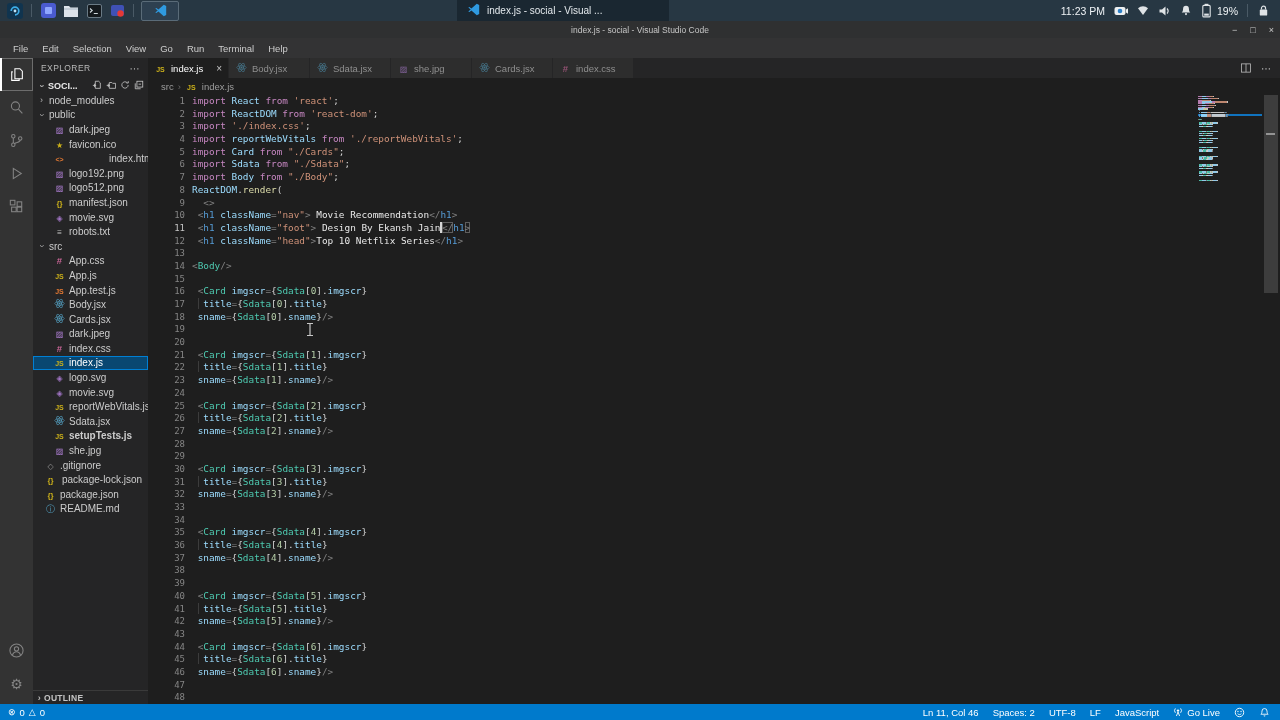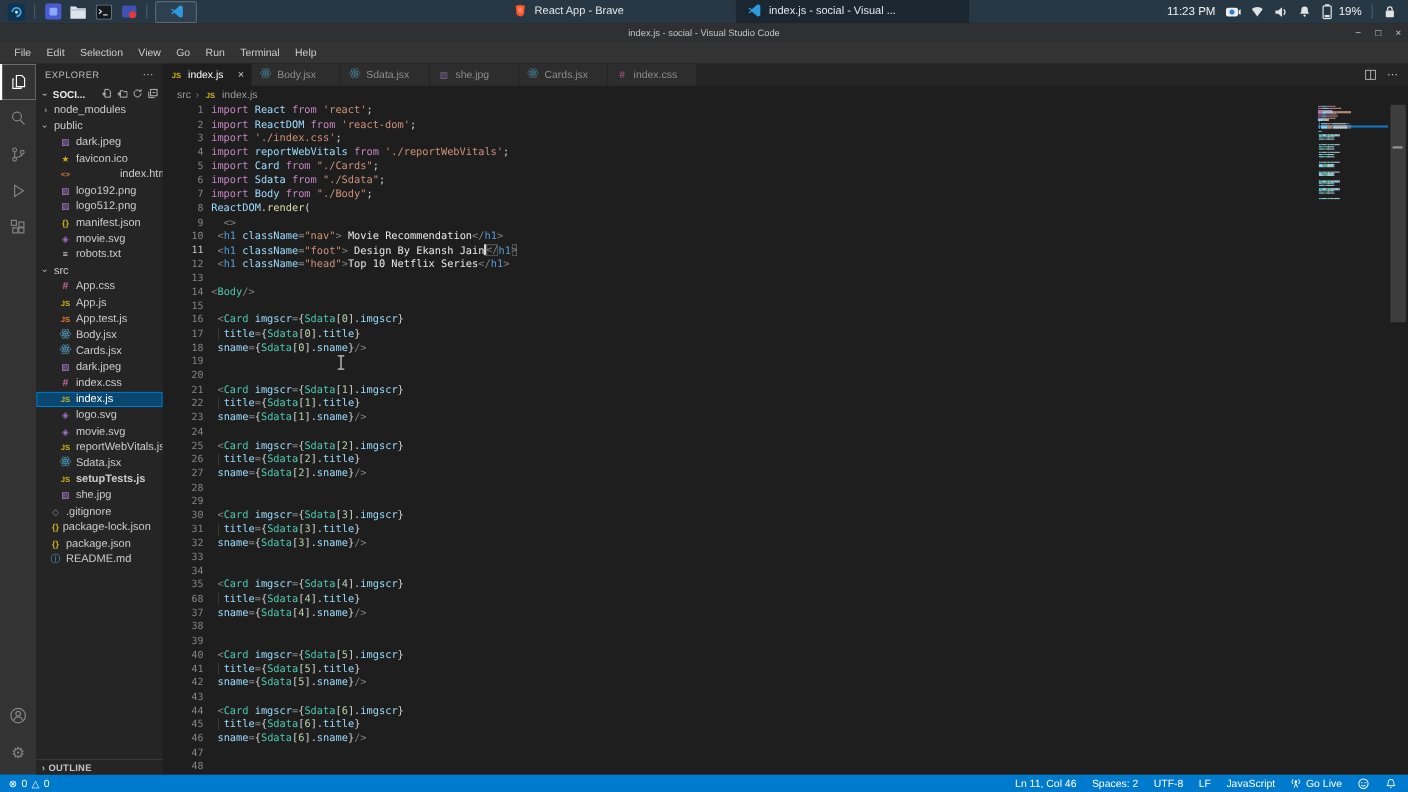--- a/index.html
+++ b/index.html
@@ -129,27 +129,20 @@
           </svg>
         </span>
         <span class="tb-sep"></span>
         <span class="tb-icon boxed">
           <svg width="13" height="13" viewBox="0 0 13 13">
             <path d="M9.8 0.8 4.4 5.5 2.4 4l-1.1.5 2.4 2-2.4 2 1.1.5 2-1.5 5.4 4.7 2.4-1.1V1.9z" fill="#2f9ae0"></path>
           </svg>
         </span>
       </div>
     <div class="tb-windows" id="tb-windows">
-        <div class="tb-win">
-          <span><svg width="12" height="13" viewBox="0 0 14 14">
-              <path d="M7 1l4.9 1-1 9.5L7 13.6 3.1 11.5l-1-9.5z" fill="#fb542b"></path>
-              <path d="M7 3.5l2.6.5-.5 5L7 10.6 4.9 9l-.5-5z" fill="#fff" opacity=".25"></path>
-            </svg></span>
-          <span>React App - Brave</span>
-        </div>
         <div class="tb-win active">
           <span><svg width="13" height="13" viewBox="0 0 13 13">
               <path d="M9.8 0.8 4.4 5.5 2.4 4l-1.1.5 2.4 2-2.4 2 1.1.5 2-1.5 5.4 4.7 2.4-1.1V1.9z" fill="#2f9ae0"></path>
             </svg></span>
           <span>index.js - social - Visual ...</span>
         </div>
       </div>
     <div class="tb-tray">
       <span class="clock">11:23 PM</span>
       <span id="tray-icons" style="display:flex;align-items:center;gap:9px">
@@ -415,21 +408,21 @@
             <div class="trow" style="padding-left: 20px;">
               <span><span class="fi" style="color:#b180d7;font-size:8px">▨</span></span>
               <span style="margin-left: 3px;">she.jpg</span>
             </div>
             <div class="trow" style="padding-left: 11px;">
               <span><span class="fi" style="color:#8a8a8a;font-size:8px">◇</span></span>
               <span style="margin-left: 3px;">.gitignore</span>
             </div>
             <div class="trow" style="padding-left: 11px;">
               <span><span class="fi" style="color:#cbb01a;font-weight:bold;font-size:8px">{}</span></span>
-              <span style="margin-left: 0;">package-lock.json</span>
+              <span style="margin-left: 5px;">package-lock.json</span>
             </div>
             <div class="trow" style="padding-left: 11px;">
               <span><span class="fi" style="color:#cbb01a;font-weight:bold;font-size:8px">{}</span></span>
               <span style="margin-left: 3px;">package.json</span>
             </div>
             <div class="trow" style="padding-left: 11px;">
               <span><span class="fi" style="color:#519aba;font-size:9px">ⓘ</span></span>
               <span style="margin-left: 3px;">README.md</span>
             </div>
           </div>
@@ -641,21 +634,21 @@
               </div>
               <div class="cl">
                 <span class="ln">34</span>
                 <span class="lc"></span>
               </div>
               <div class="cl">
                 <span class="ln">35</span>
                 <span class="lc"><span class="c-p"> </span><span class="c-g">&lt;</span><span class="c-c">Card</span><span class="c-p"> </span><span class="c-v">imgscr</span><span class="c-g">=</span><span class="c-p">{</span><span class="c-c">Sdata</span><span class="c-p">[</span><span class="c-n">4</span><span class="c-p">].</span><span class="c-v">imgscr</span><span class="c-p">}</span></span>
               </div>
               <div class="cl">
-                <span class="ln">68</span>
+                <span class="ln">36</span>
                 <span class="lc"><span class="c-p"> </span><span class="c-i"> </span><span class="c-v">title</span><span class="c-g">=</span><span class="c-p">{</span><span class="c-c">Sdata</span><span class="c-p">[</span><span class="c-n">4</span><span class="c-p">].</span><span class="c-v">title</span><span class="c-p">}</span></span>
               </div>
               <div class="cl">
                 <span class="ln">37</span>
                 <span class="lc"><span class="c-p"> </span><span class="c-v">sname</span><span class="c-g">=</span><span class="c-p">{</span><span class="c-c">Sdata</span><span class="c-p">[</span><span class="c-n">4</span><span class="c-p">].</span><span class="c-v">sname</span><span class="c-p">}</span><span class="c-g">/&gt;</span></span>
               </div>
               <div class="cl">
                 <span class="ln">38</span>
                 <span class="lc"></span>
               </div>

